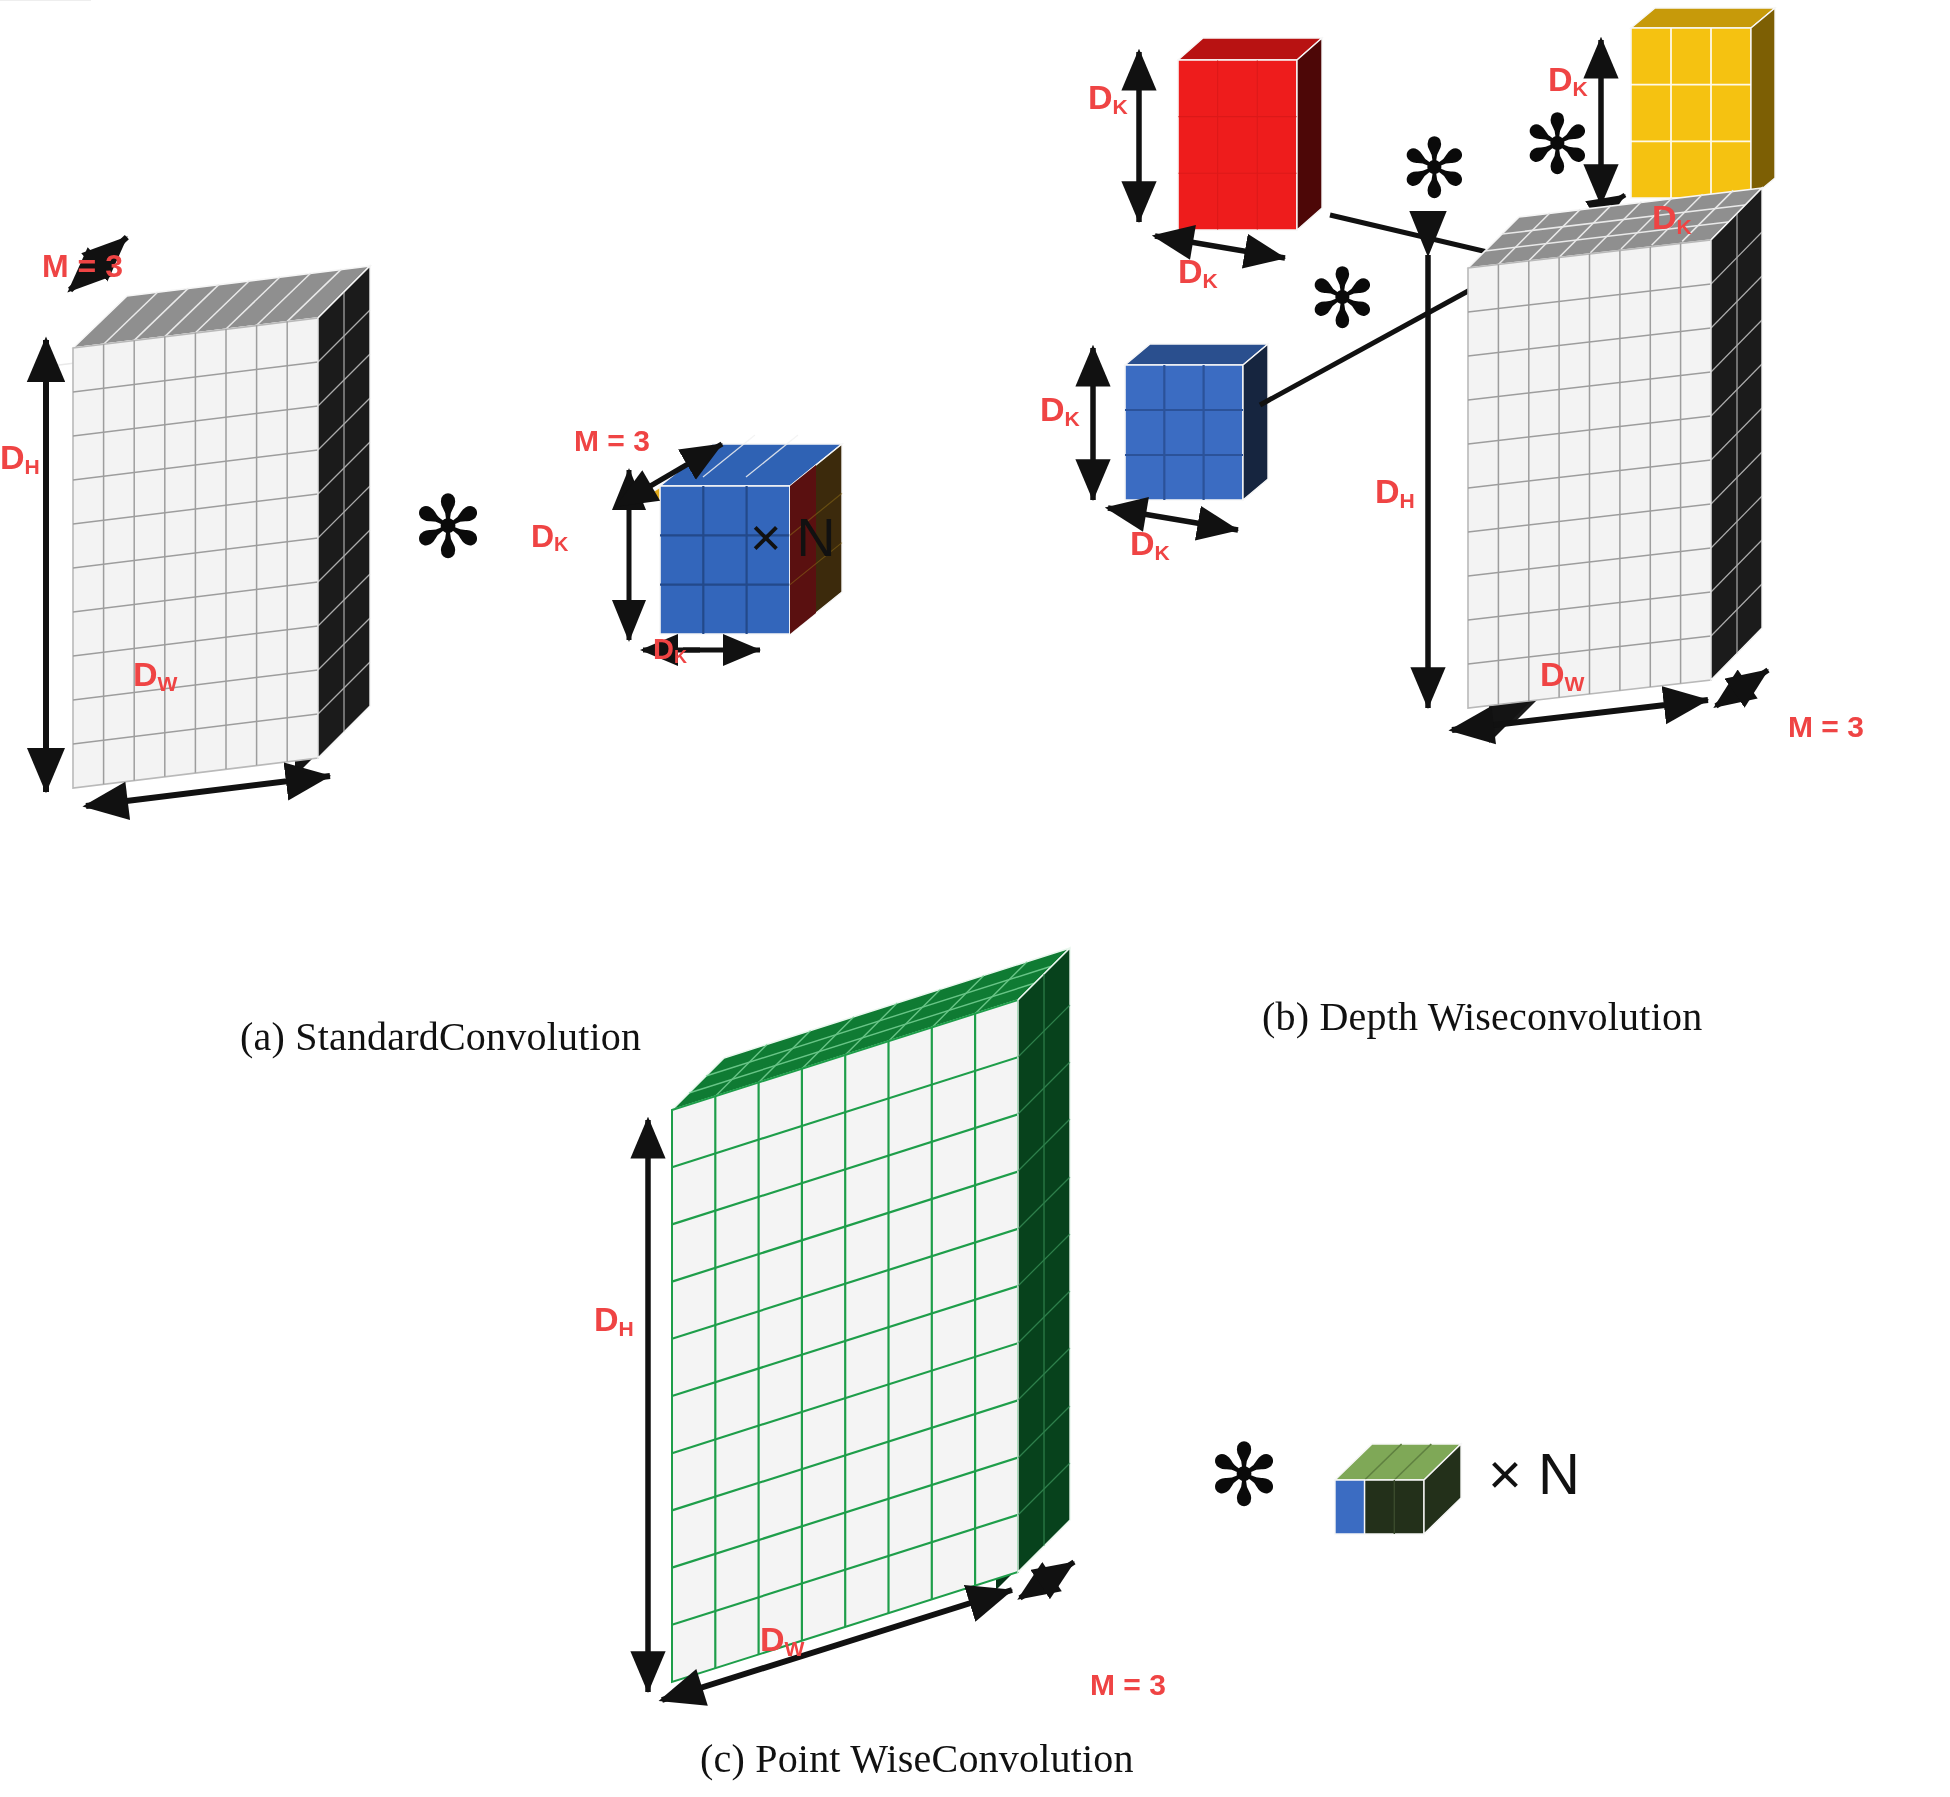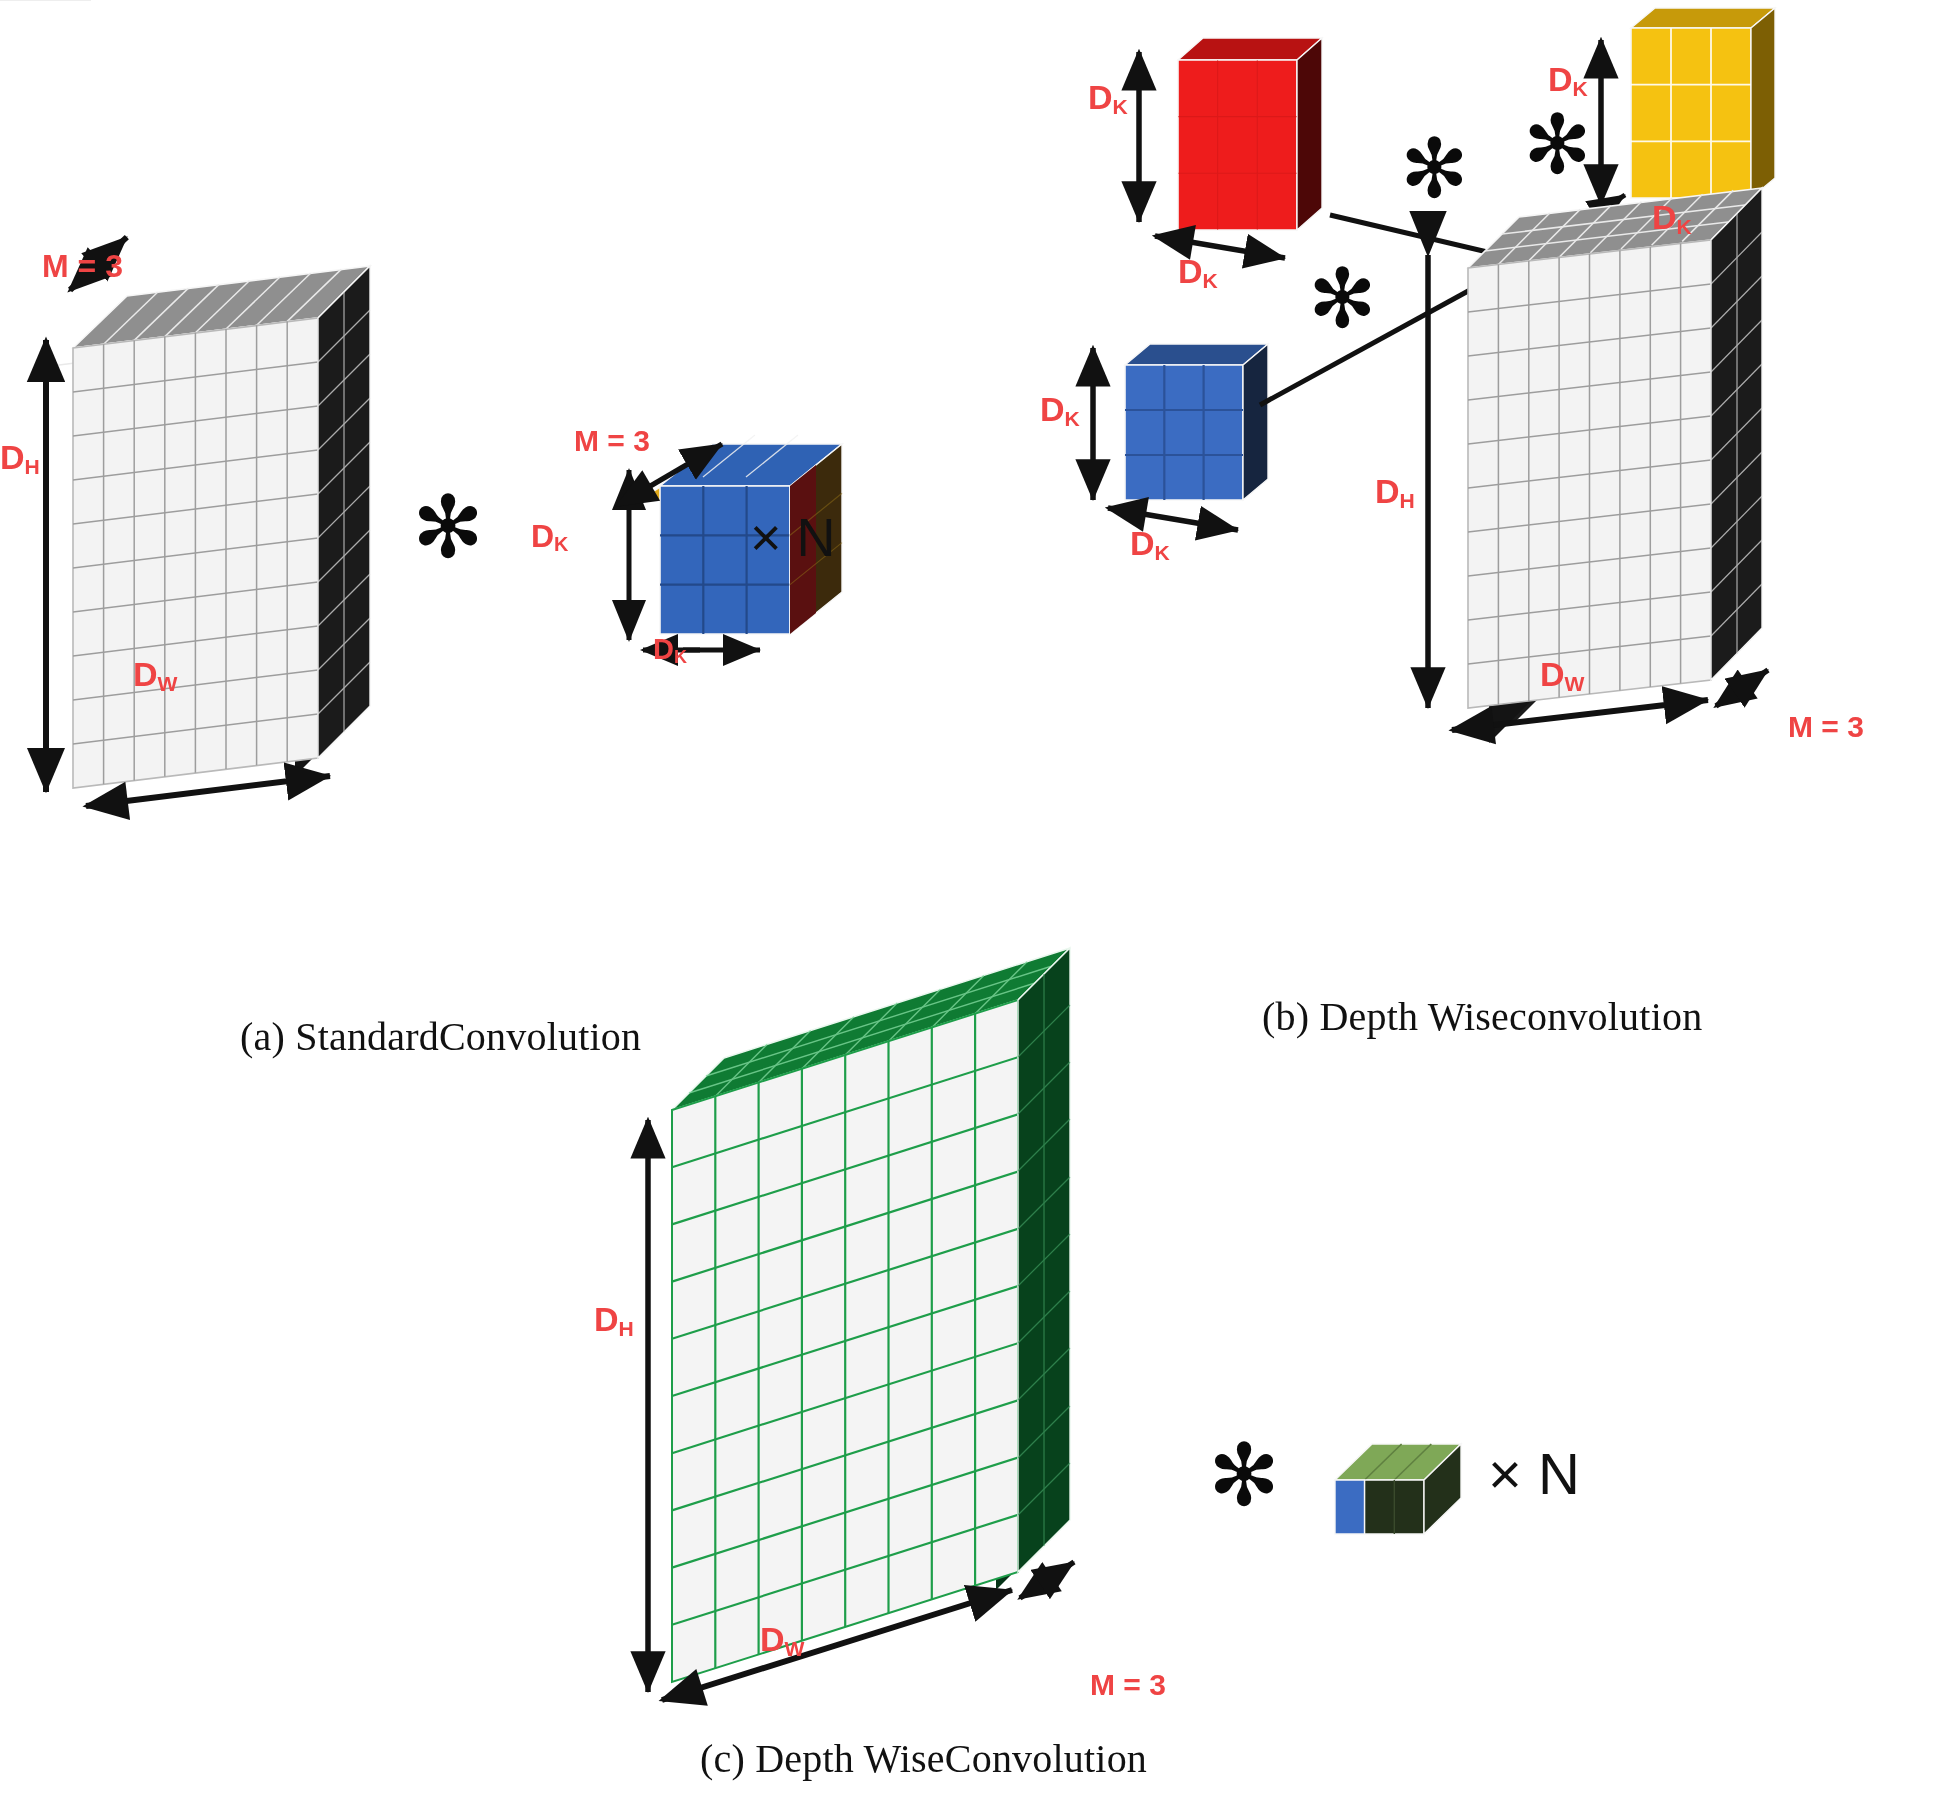--- a/index.html
+++ b/index.html
@@ -452,15 +452,15 @@
 </div>
 
 <div class="dimlabel" id="lbl-c-m" style="left:1090px; top:1668px; font-size:30px;">M = 3</div>
 
 <div class="big-star" id="star-c" style="left:1208px; top:1432px; font-size:86px;">✻</div>
 
 <div class="times-n" id="times-n-c" style="left:1488px; top:1440px; font-size:58px;">× N</div>
 
 <div class="caption" id="caption-a">(a) StandardConvolution</div>
 <div class="caption" id="caption-b">(b) Depth Wiseconvolution</div>
-<div class="caption" id="caption-c">(c) Depth WiseConvolution</div>
+<div class="caption" id="caption-c">(c) Point WiseConvolution</div>
 
 </div>
 
 </body></html>

